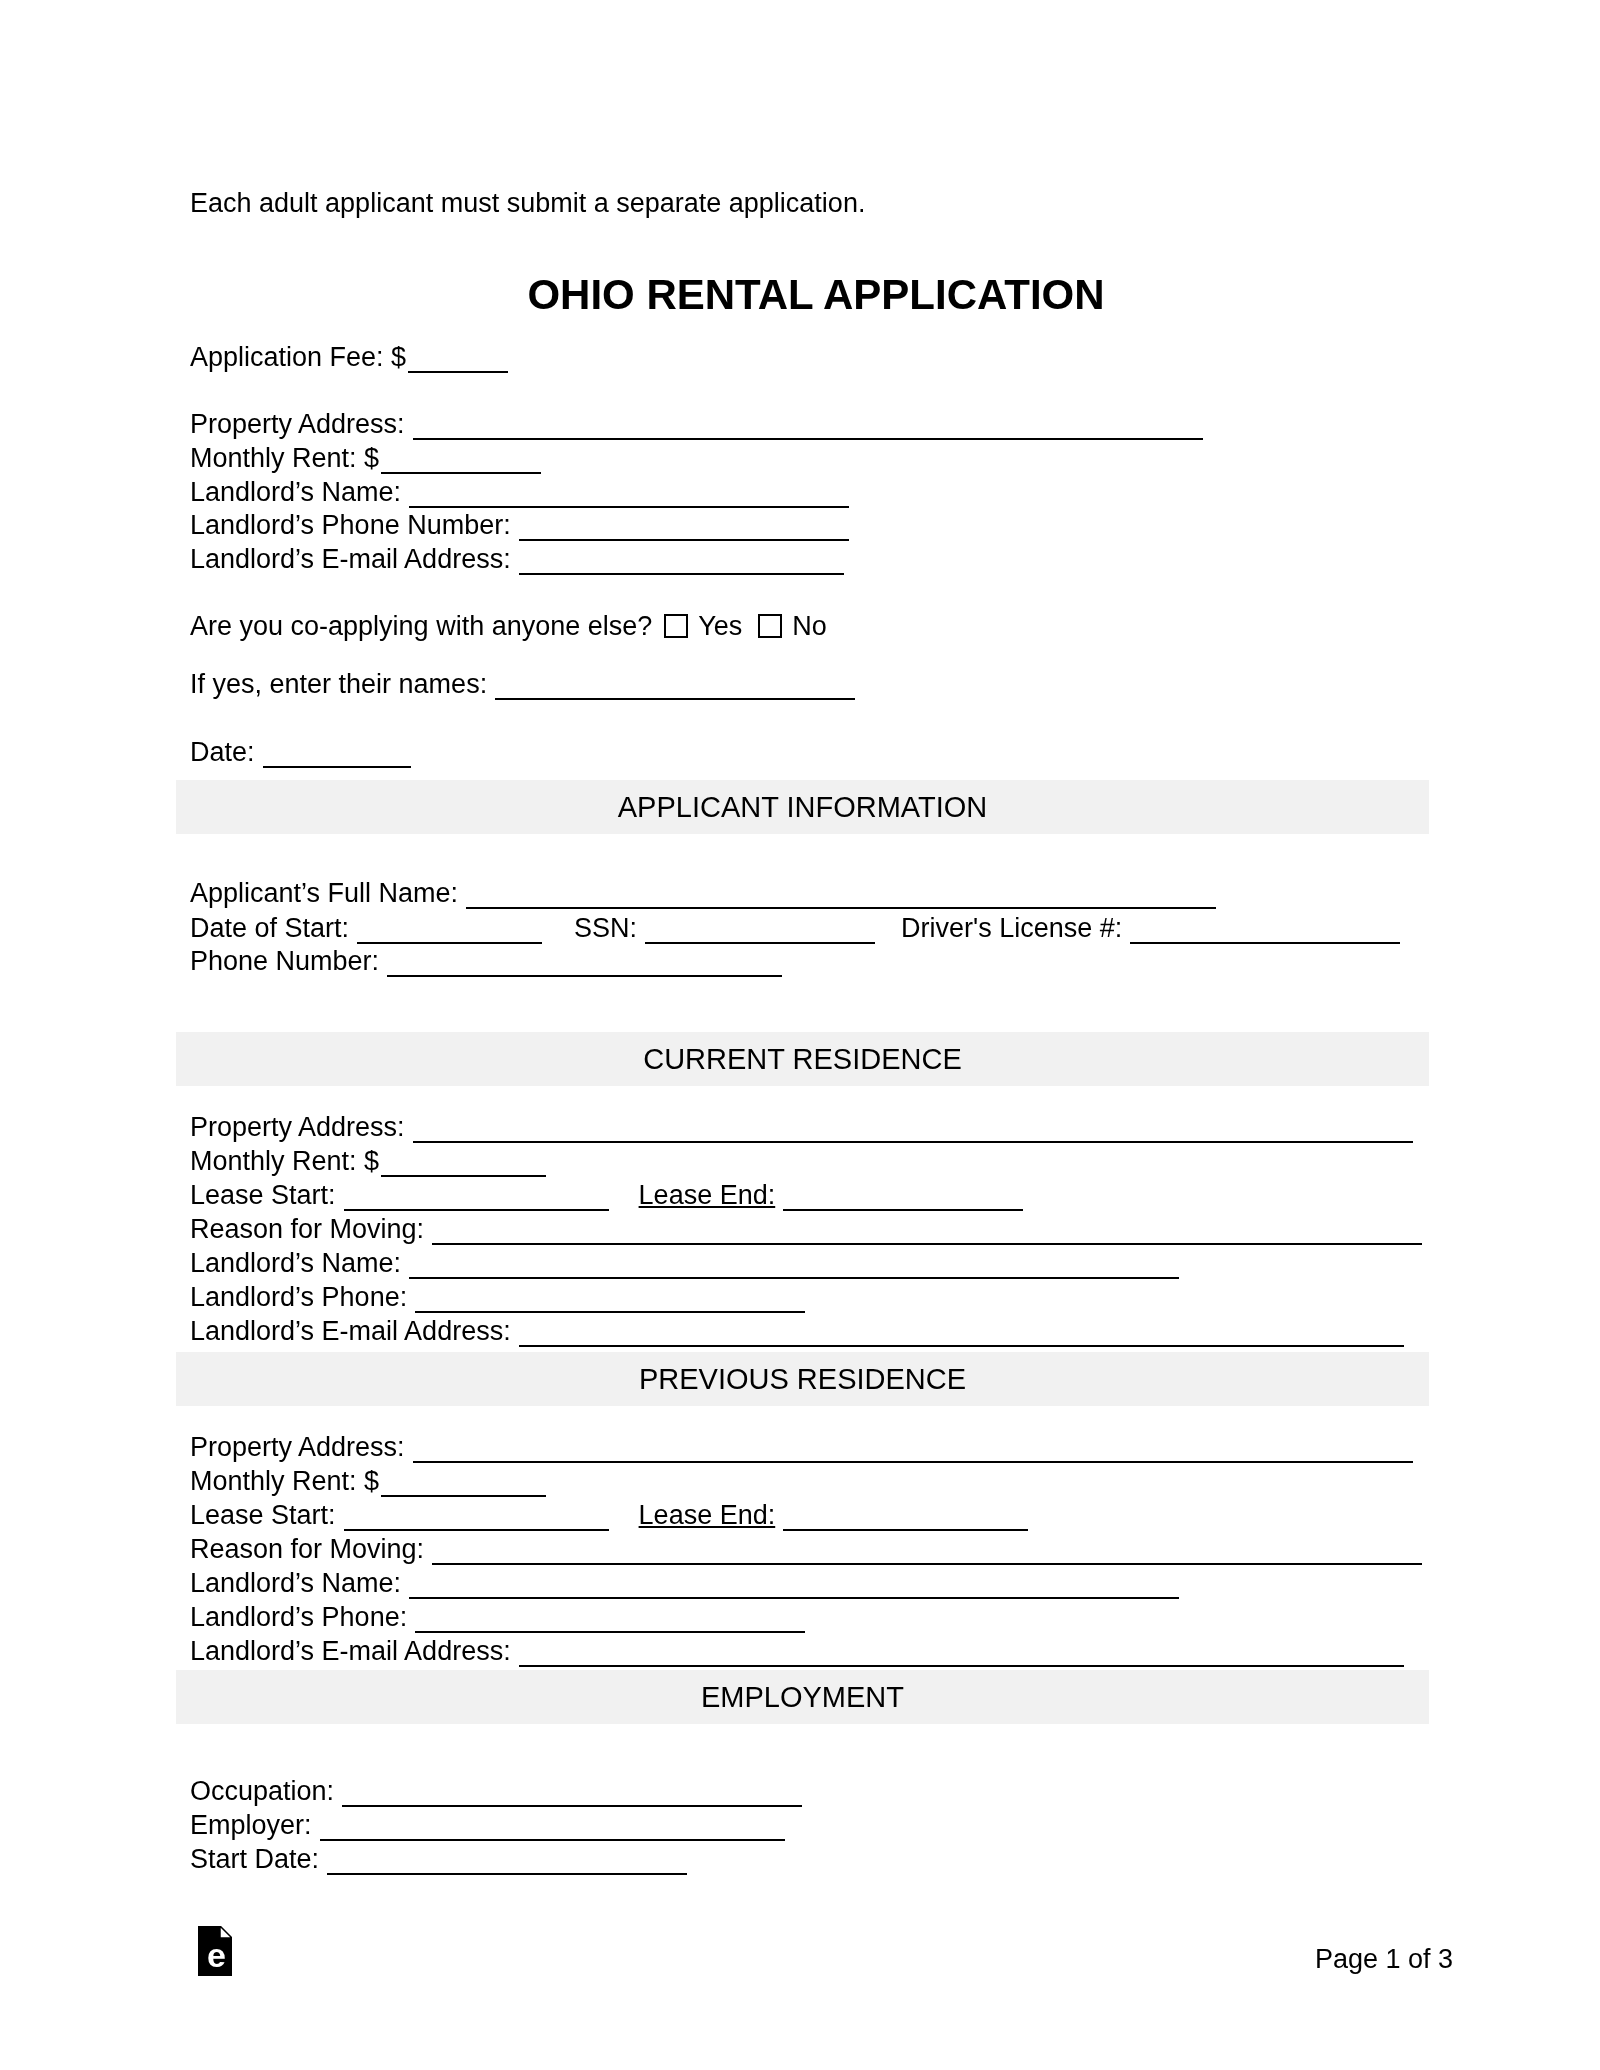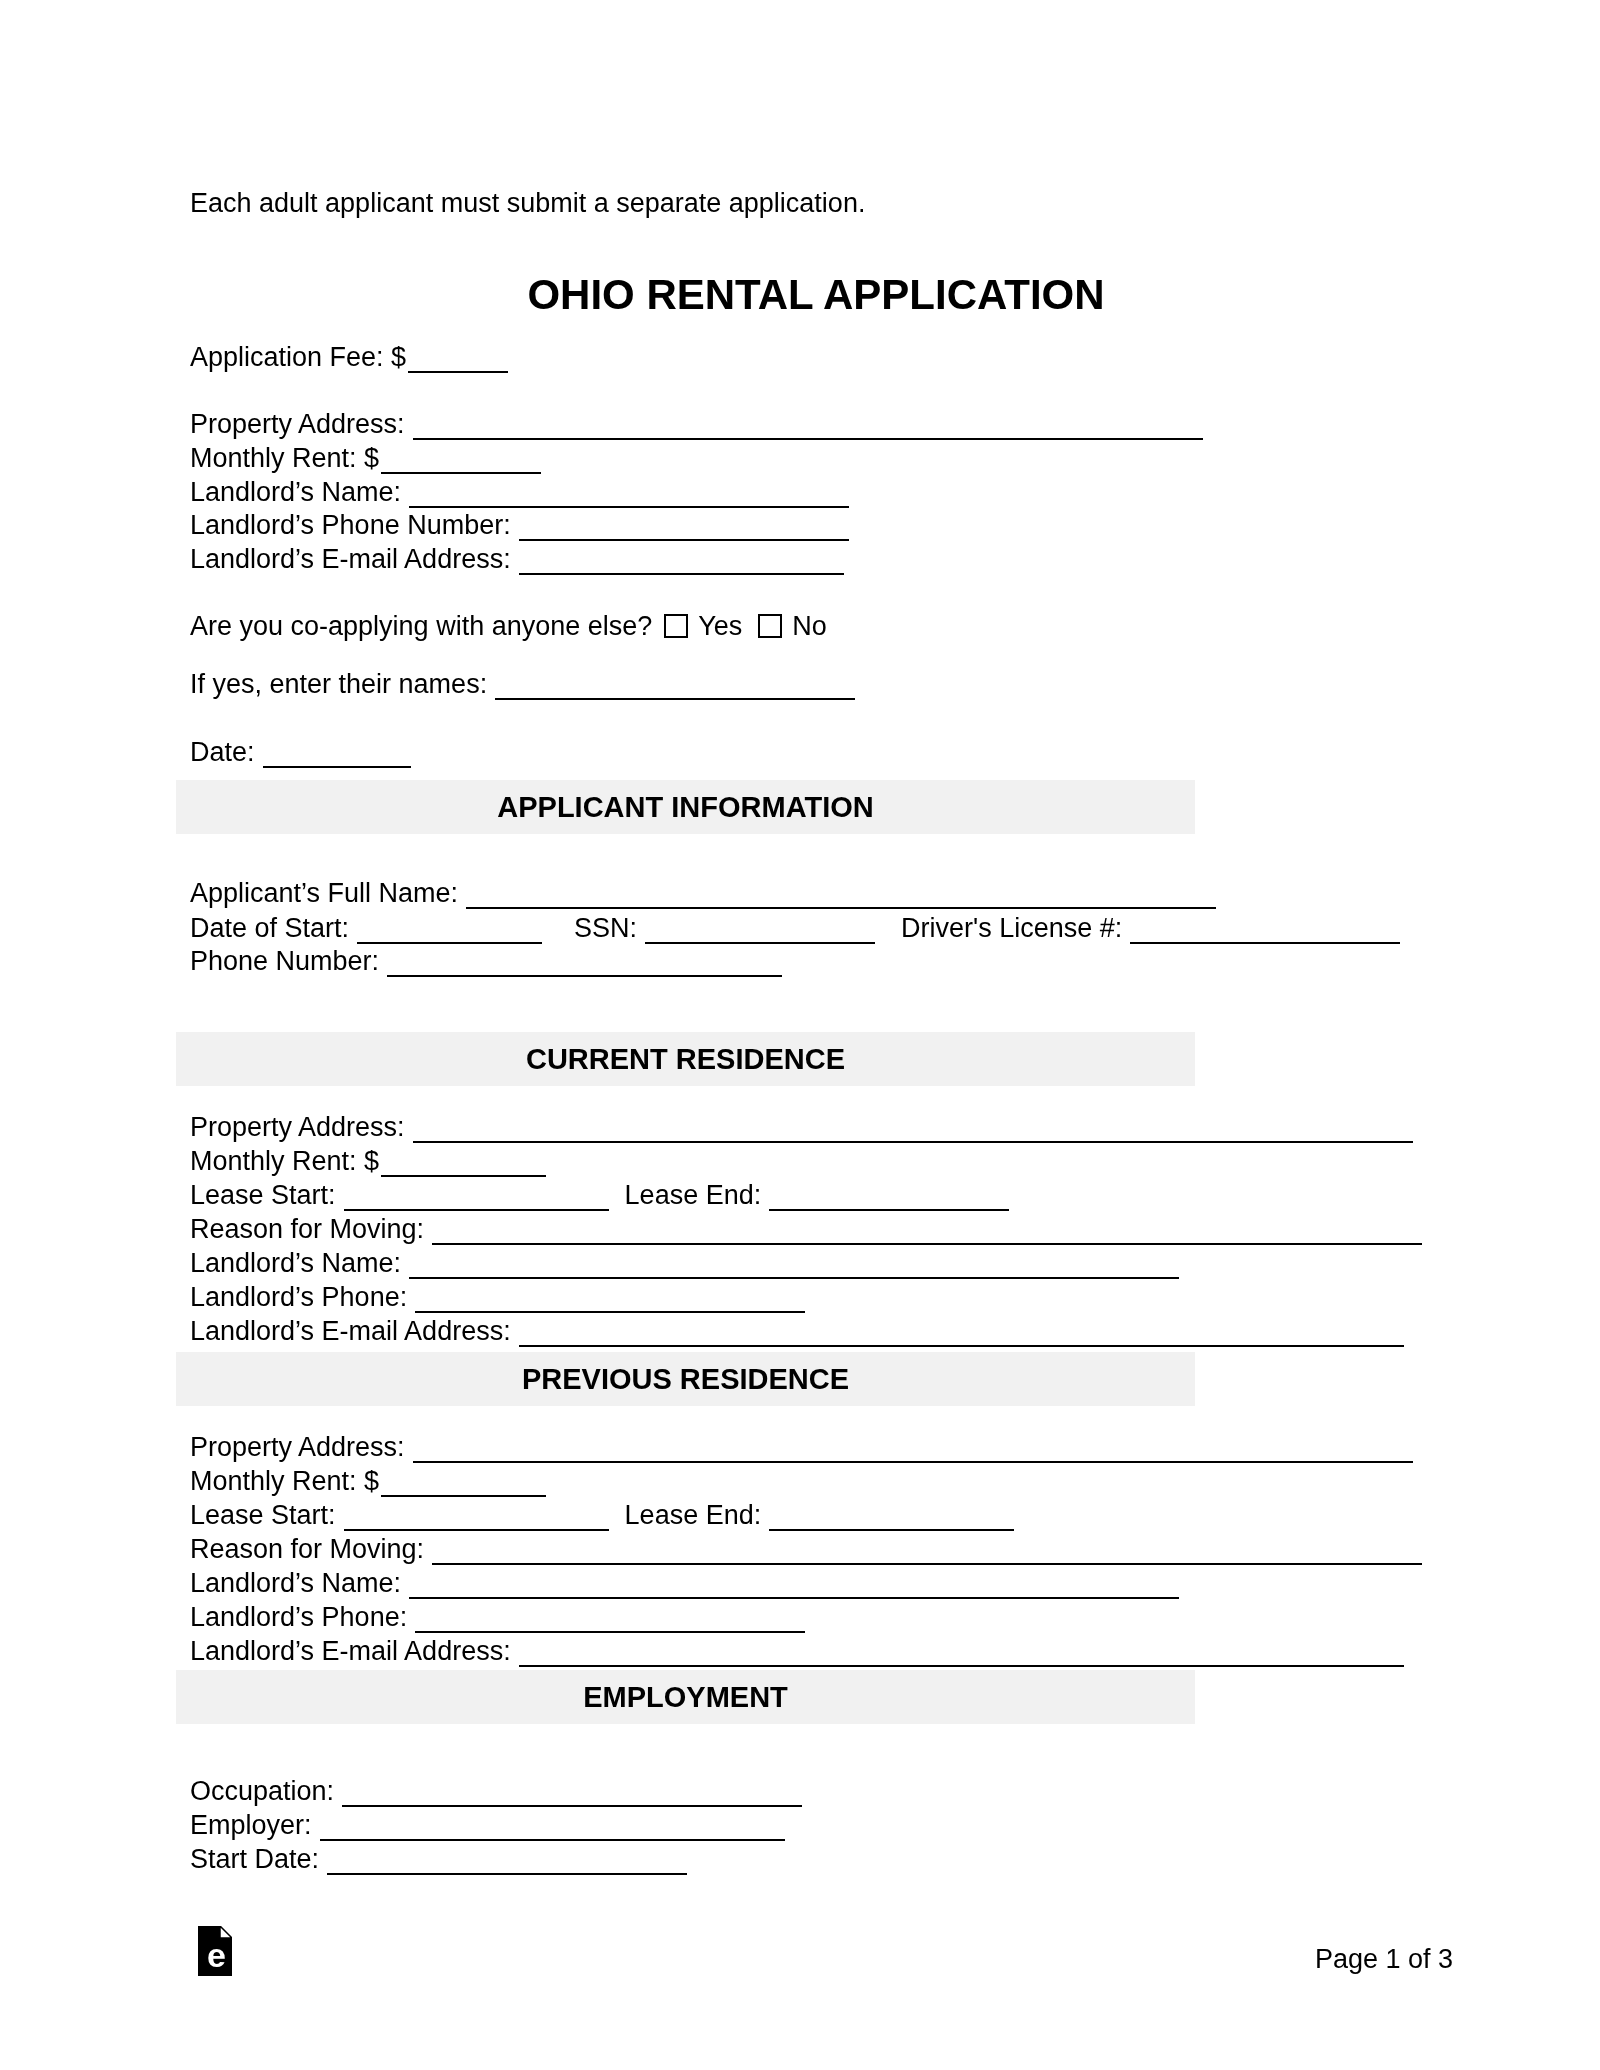--- a/index.html
+++ b/index.html
@@ -35,42 +35,42 @@
     left: 16px; top: 270px;
     width: 1600px;
     text-align: center;
     font-size: 42px;
     font-weight: bold;
     line-height: 50px;
   }
   .band {
     position: absolute;
     left: 176px;
-    width: 1019px;
+    width: 1253px;
     height: 54px;
     background: var(--band);
     text-align: center;
     font-size: 29px;
-    font-weight: bold;
+    font-weight: normal;
     line-height: 54px;
   }
   .checkbox {
     display: inline-block;
     width: 24px;
     height: 24px;
     border: 2.5px solid var(--ink);
     vertical-align: -3px;
     background: #ffffff;
   }
   .gap12 { margin-left: 12px; }
   .gap10 { margin-left: 10px; }
   .gap16 { margin-left: 16px; }
   .gap32 { margin-left: 32px; }
   .gap26 { margin-left: 26px; }
-  .gap30 { margin-left: 16px; }
+  .gap30 { margin-left: 30px; text-decoration: underline; }
   .footer-page {
     position: absolute;
     top: 1942px;
     right: 147px;
     font-size: 27px;
     line-height: 34px;
   }
   .logo { position: absolute; left: 198px; top: 1926px; }
 </style>
 </head>

